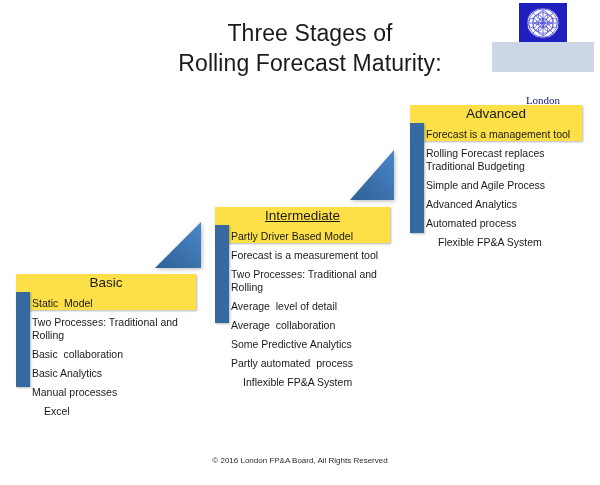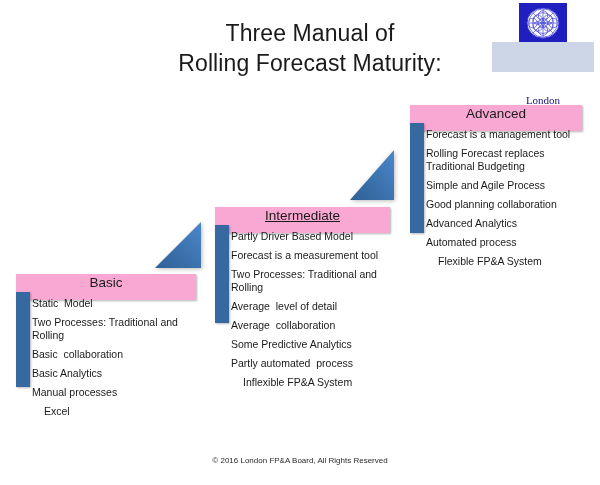--- a/index.html
+++ b/index.html
@@ -98,25 +98,25 @@
   }
   .logo-text span { display: block; }
 
   
   .stage { position: absolute; }
 
   .stage-header {
     position: absolute;
     left: 0;
     top: 0;
-    background: #f9a8d4;
+    background: #fde047;
     color: #1a1a1a;
     font-size: 13.5px;
     line-height: 18px;
-    height: 26px;
+    height: 36px;
     text-align: center;
     box-shadow: 1px 1px 2px rgba(0,0,0,0.30);
   }
   .stage-stripe {
     position: absolute;
     left: 0;
     background: #36699f;
     width: 14px;
     box-shadow: 1px 1px 2px rgba(0,0,0,0.28);
   }
@@ -172,21 +172,21 @@
     line-height: 11px;
     color: #2a2a2a;
   }
 </style>
 </head>
 <body>
 
 <div class="slide">
 
   <div class="title">
-    <span class="title-line">Three Manual of</span>
+    <span class="title-line">Three Stages of</span>
     <span class="title-line">Rolling Forecast Maturity:</span>
   </div>
 
   <div class="logo">
     <div class="logo-mark">
       <svg class="flower" viewBox="0 0 40 36">
         <ellipse cx="20" cy="17" rx="17" ry="16" fill="#ffffff" stroke="#2b2bd0" stroke-width="1"></ellipse>
         <g stroke="#3a3ad8" stroke-width="0.7" fill="none">
           <circle cx="20" cy="17" r="5"></circle>
           <circle cx="14.5" cy="13.5" r="5"></circle>
@@ -262,21 +262,20 @@
     </ul>
   </div>
 
   <div class="stage" id="stage-advanced">
     <div class="stage-header">Advanced</div>
     <div class="stage-stripe"></div>
     <ul class="stage-list">
       <li>Forecast is a management tool</li>
       <li>Rolling Forecast replaces Traditional Budgeting</li>
       <li>Simple and Agile Process</li>
-      <li>Good planning collaboration</li>
       <li>Advanced Analytics</li>
       <li>Automated process</li>
       <li>Flexible FP&amp;A System</li>
     </ul>
   </div>
 
   <div class="footer">© 2016 London FP&amp;A Board, All Rights Reserved</div>
 
 </div>
 

